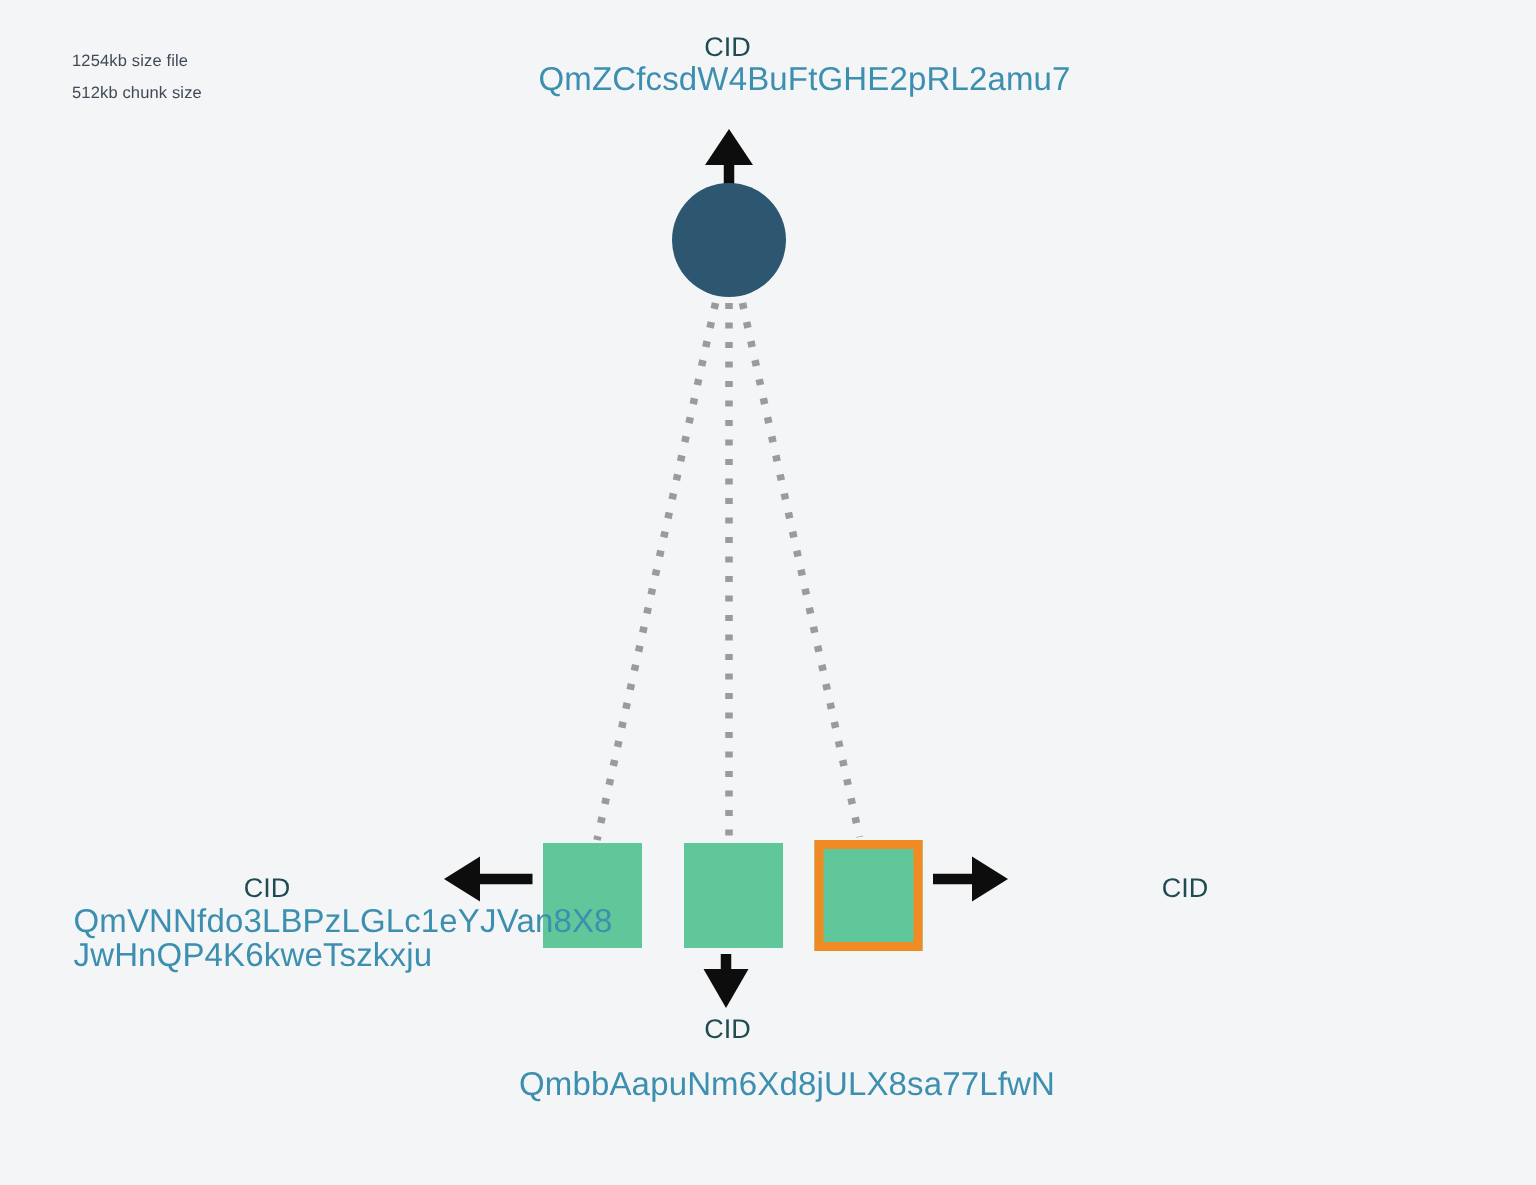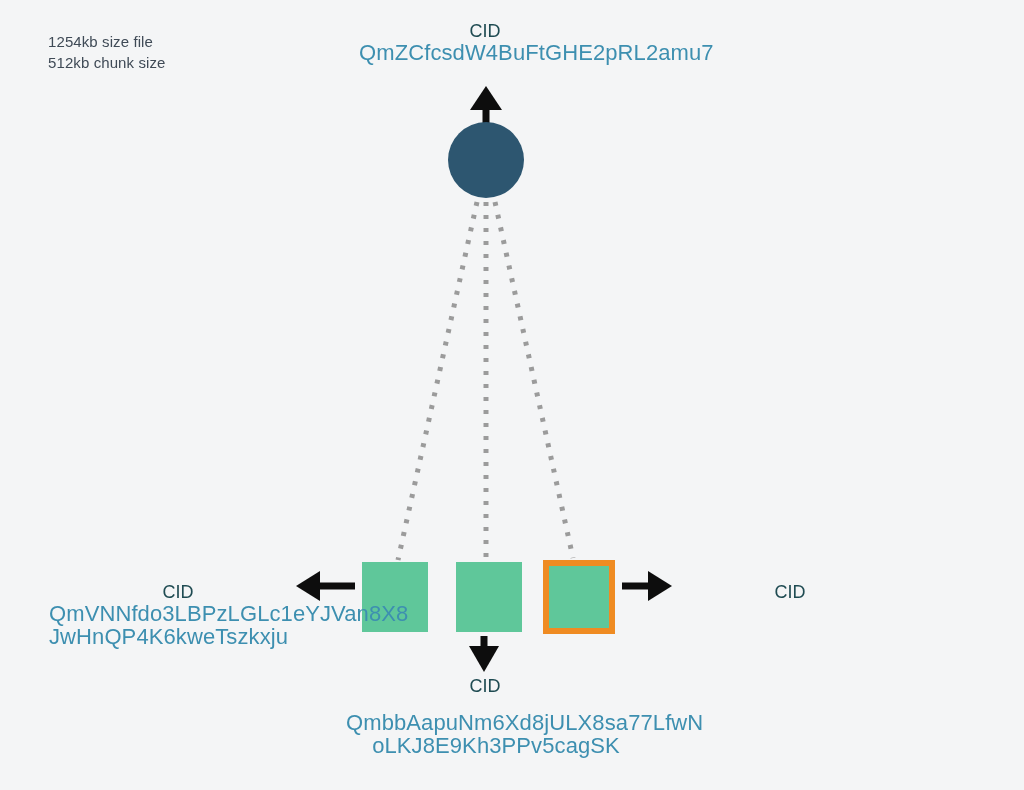--- a/index.html
+++ b/index.html
@@ -27,21 +27,21 @@
     height: 790px;
     pointer-events: none;
   }
 
   
   .file-info {
     position: absolute;
     left: 48px;
     top: 31px;
     color: #3f4a56;
-    font-size: 15px;
+    font-size: 11px;
     line-height: 21px;
     letter-spacing: 0.1px;
     white-space: nowrap;
   }
 
   
   .root-node {
     position: absolute;
     left: 448px;
     top: 122px;
@@ -160,17 +160,16 @@
   <div class="cid-group cid-right">
     <div class="cid-title">CID</div>
     <div class="cid-value">
     </div>
   </div>
 
   <div class="cid-group cid-bottom">
     <div class="cid-title">CID</div>
     <div class="cid-value">
       <span class="ln">QmbbAapuNm6Xd8jULX8sa77LfwN</span>
-      <span class="ln">oLKJ8E9Kh3PPv5cagSK</span>
     </div>
   </div>
 
 </div>
 
 </body></html>

